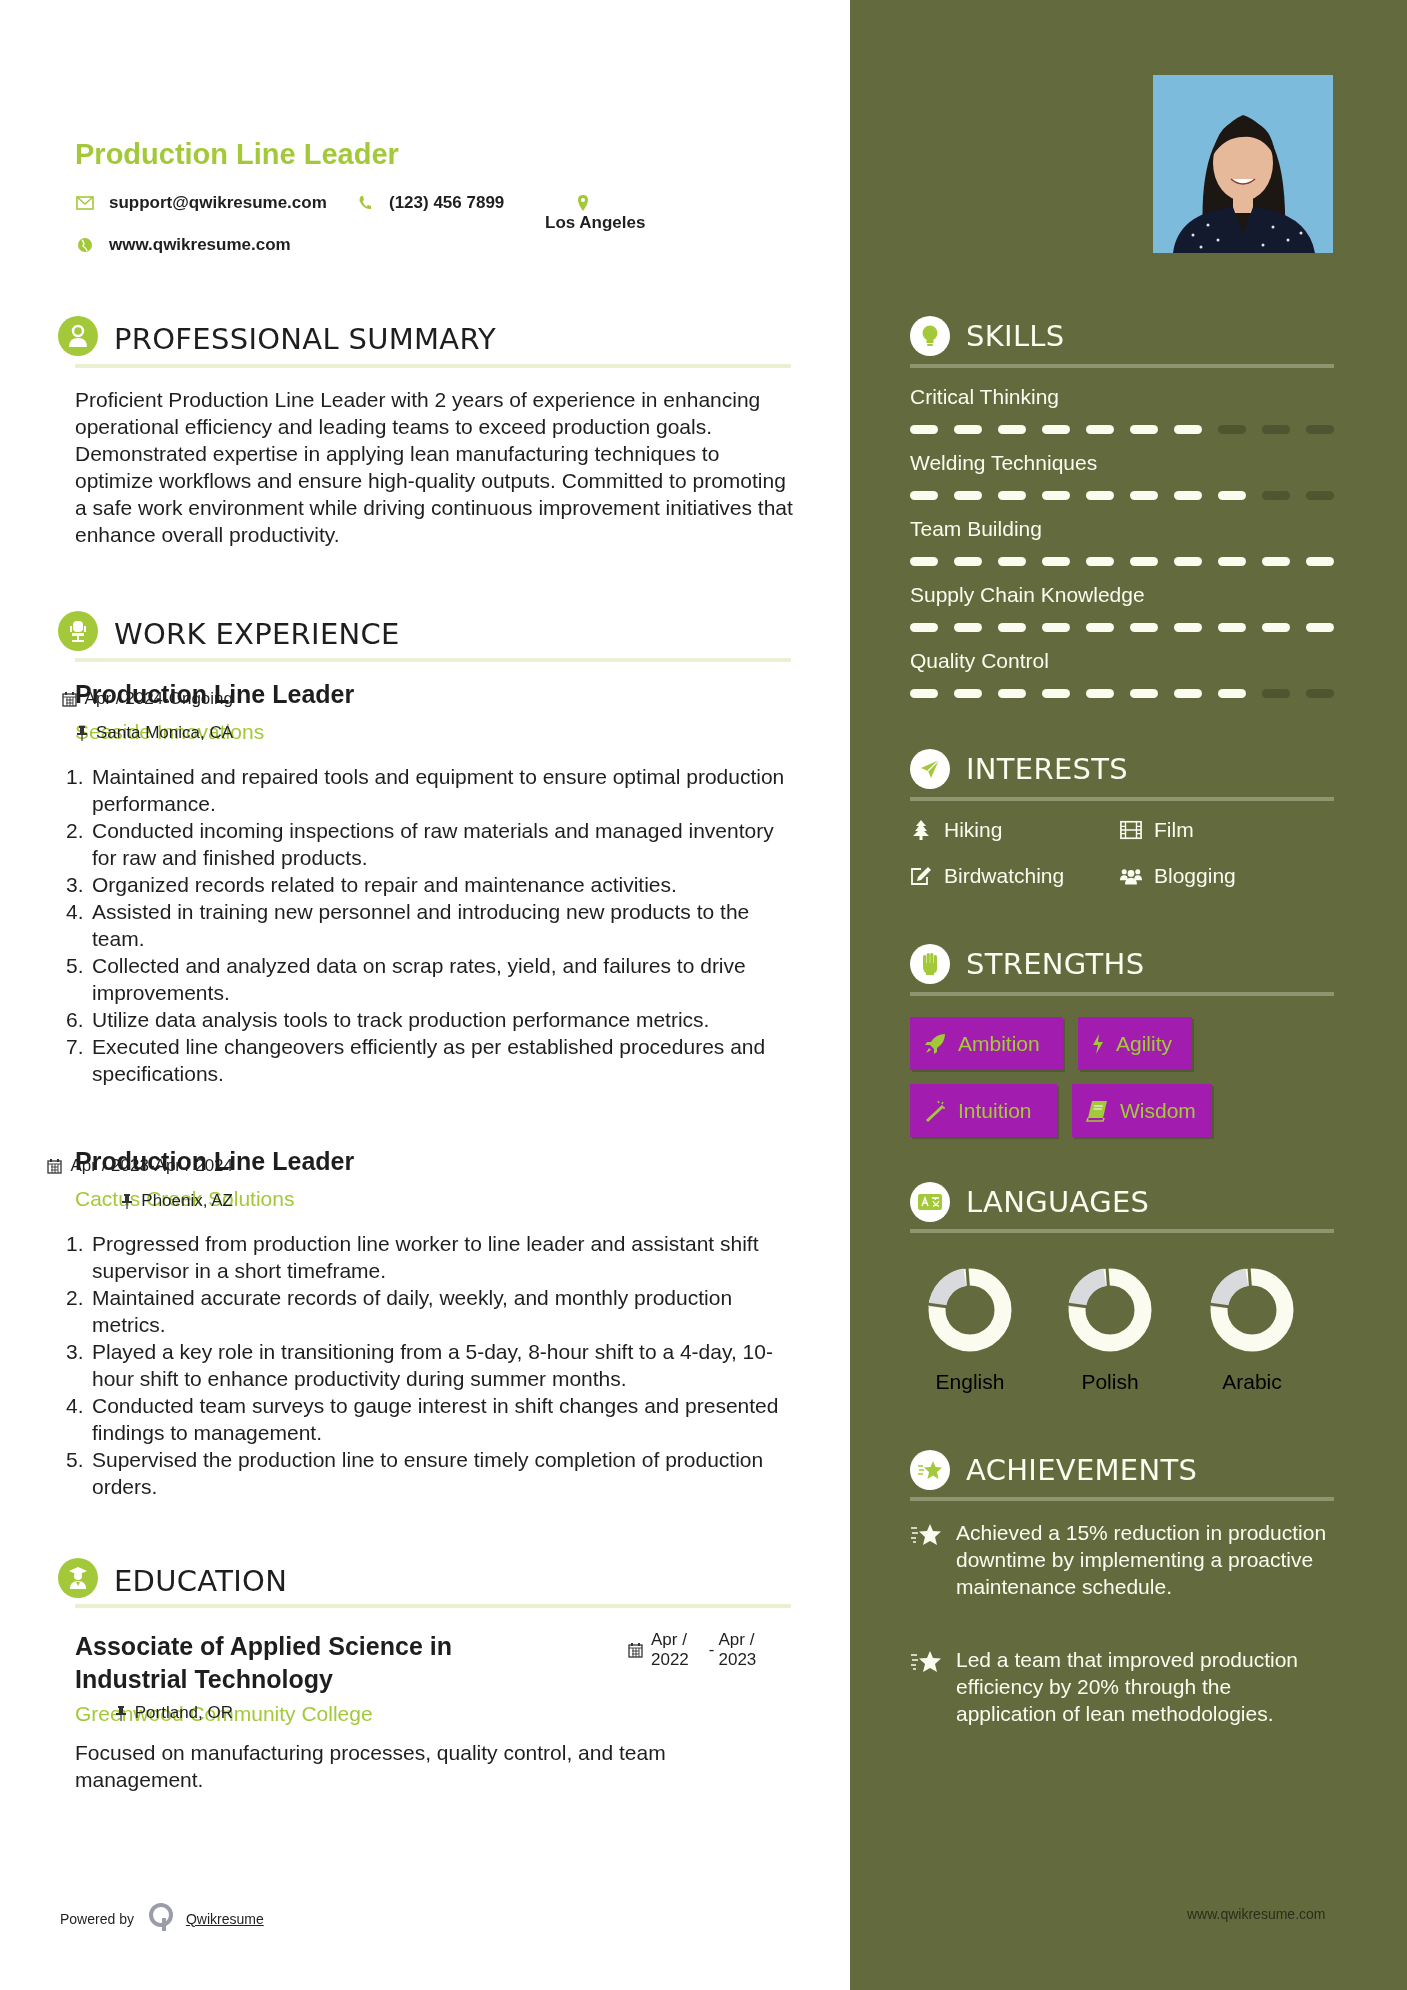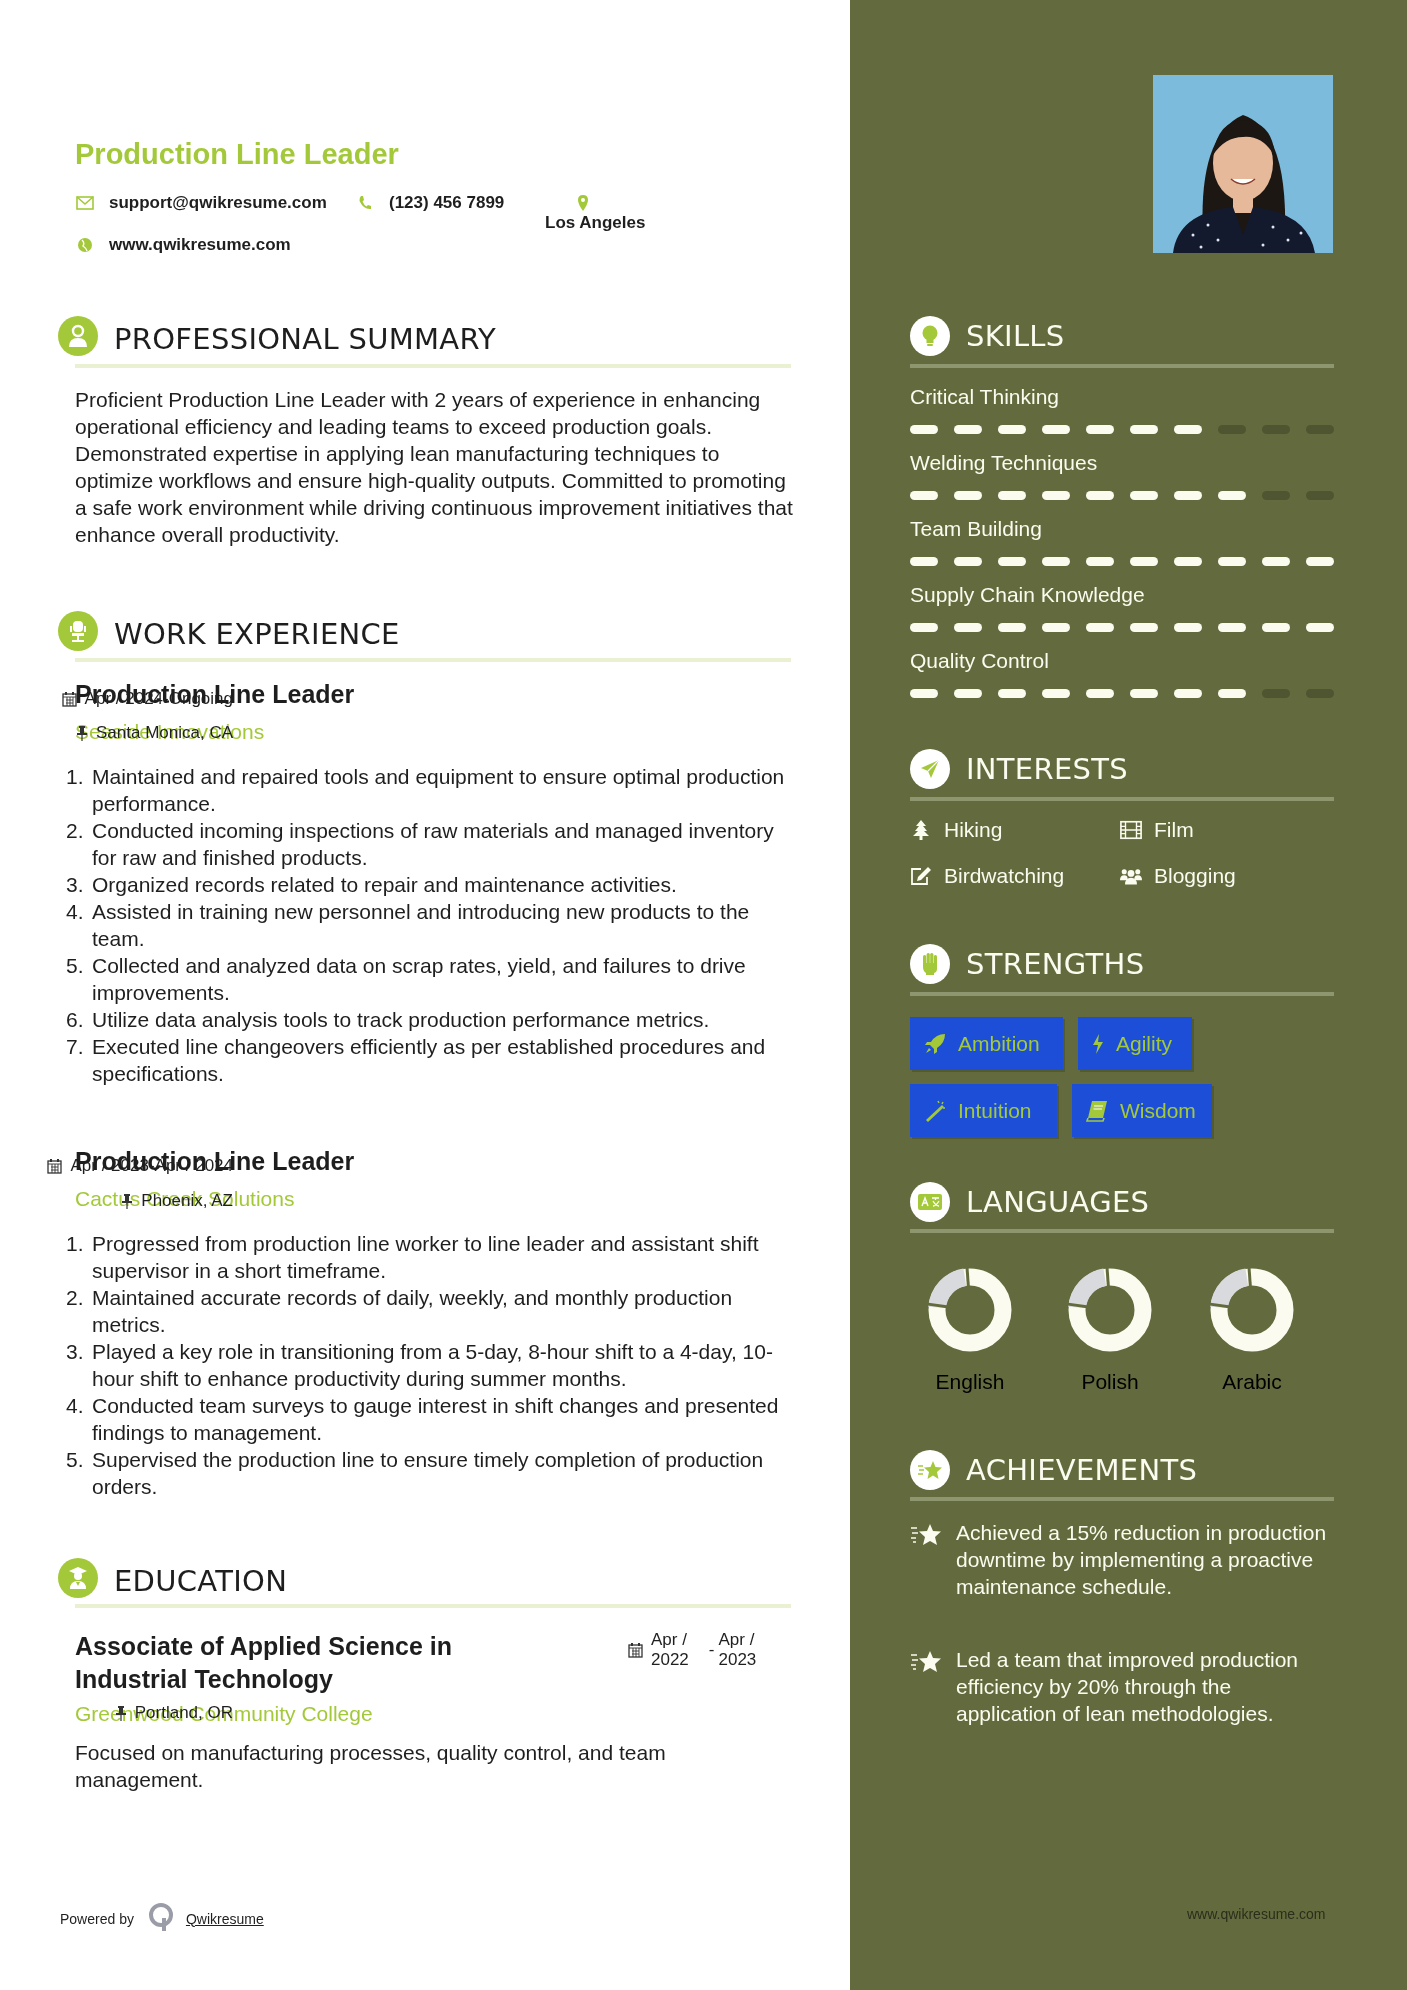--- a/index.html
+++ b/index.html
@@ -44,21 +44,21 @@
   .s-line { position: absolute; left: 910px; width: 424px; height: 4px; background: #8e9670; }
 
   .skill-name { position: absolute; left: 910px; font-size: 21px; color: #fbfbef; }
   .dashes { position: absolute; left: 910px; width: 424px; height: 10px; display: flex; justify-content: space-between; }
   .dash { width: 28px; height: 9px; border-radius: 5px; background: #fbfbef; }
   .dash.off { background: #4e5530; }
 
   .interest { position: absolute; font-size: 21px; color: #fbfbef; display: flex; align-items: center; }
   .interest .ii { width: 22px; margin-right: 12px; display: inline-flex; justify-content: center; }
 
-  .strength { position: absolute; height: 53px; background: #1d4ed8; display: flex; align-items: center; padding: 0 14px; font-size: 21px; color: #a3c93a; box-shadow: 2px 2px 0 #525a30; }
+  .strength { position: absolute; height: 53px; background: #a21caf; display: flex; align-items: center; padding: 0 14px; font-size: 21px; color: #a3c93a; box-shadow: 2px 2px 0 #525a30; }
   .strength .si { margin-right: 12px; display: inline-flex; }
 
   .lang { position: absolute; width: 110px; text-align: center; }
   .lang-label { position: absolute; font-size: 21px; color: #000000; width: 120px; text-align: center; }
 
   .ach { position: absolute; left: 910px; width: 420px; display: flex; }
   .ach .ai { width: 34px; margin-right: 12px; padding-top: 3px; flex-shrink: 0; }
   .ach .at { font-size: 21px; line-height: 27px; color: #fbfbef; }
 </style>
 </head>

